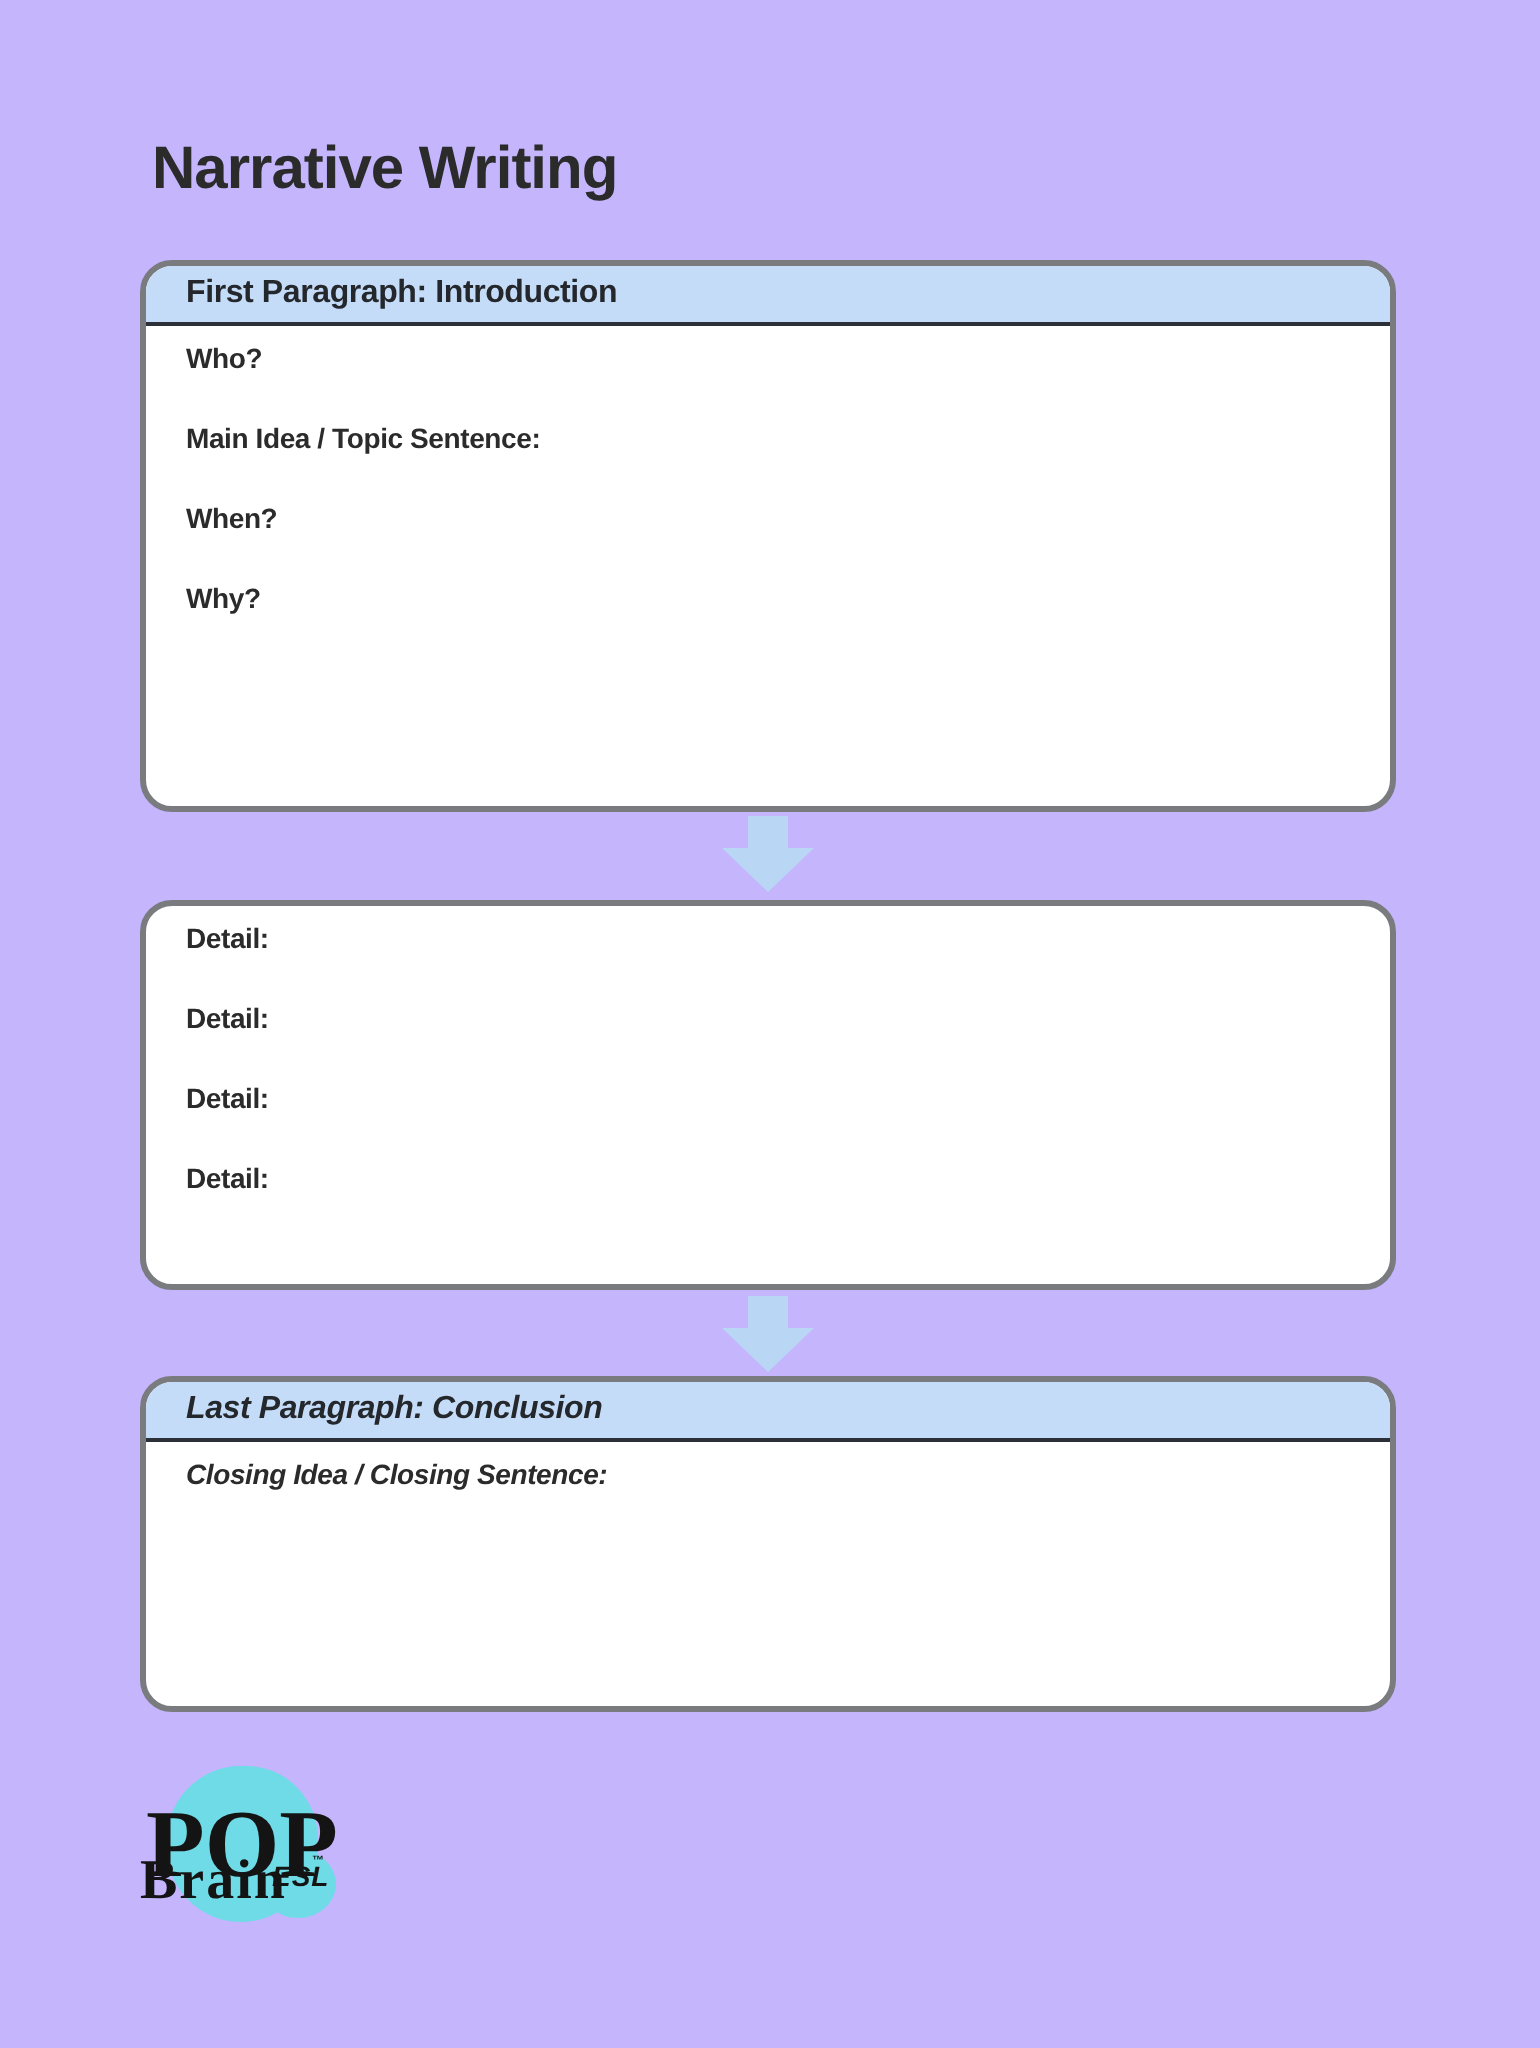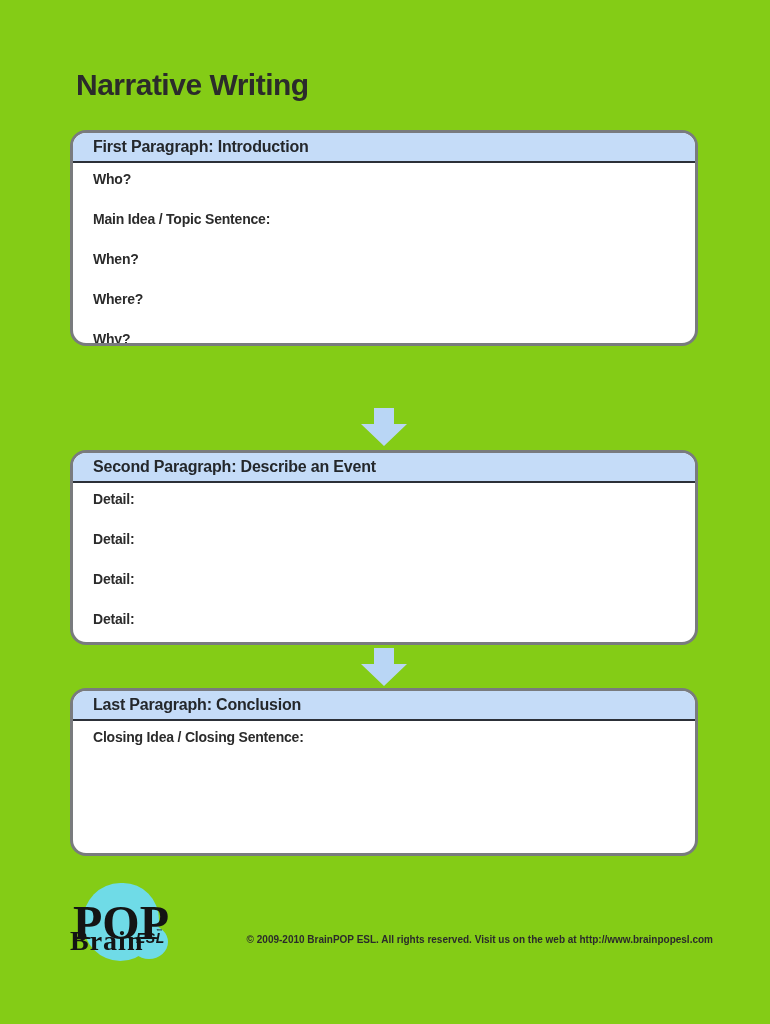--- a/index.html
+++ b/index.html
@@ -2,21 +2,21 @@
 <html><head>
 <meta charset="utf-8">
 <style>
   * { margin: 0; padding: 0; box-sizing: border-box; }
   html, body { background: #e8e8e8; }
   .page {
     position: relative;
     width: 770px;
     height: 1024px;
     margin: 0 auto;
-    background: #84cc16;
+    background: #c4b5fd;
     overflow: hidden;
     font-family: "Liberation Sans", sans-serif;
     color: #2b2b2b;
   }
   .title {
     position: absolute;
     left: 76px;
     top: 68px;
     font-size: 30px;
     font-weight: 800;
@@ -25,23 +25,23 @@
   }
   .wbox {
     position: absolute;
     left: 70px;
     width: 628px;
     background: #ffffff;
     border: 3px solid #797b7e;
     border-radius: 16px;
     overflow: hidden;
   }
-  .wbox-1 { top: 130px; height: 216px; }
+  .wbox-1 { top: 130px; height: 276px; }
   .wbox-2 { top: 450px; height: 195px; }
-  .wbox-3 { top: 688px; height: 168px; }
+  .wbox-3 { top: 688px; height: 168px; font-style: italic; }
   .wbox-header {
     height: 30px;
     background: #c5dcf8;
     border-bottom: 2px solid #2c3038;
     line-height: 28px;
     padding-left: 20px;
     font-size: 16px;
     font-weight: 700;
     letter-spacing: -0.2px;
     color: #24272b;
@@ -139,31 +139,29 @@
 <div class="page">
 
   <div class="title">Narrative Writing</div>
 
   <div class="wbox wbox-1">
     <div class="wbox-header">First Paragraph: Introduction</div>
     <div class="wbox-body">
       <div class="wlabel">Who?</div>
       <div class="wlabel">Main Idea / Topic Sentence:</div>
       <div class="wlabel">When?</div>
-      <div class="wlabel">Where?</div>
       <div class="wlabel">Why?</div>
     </div>
   </div>
 
   <svg class="arrow arrow-1" viewBox="0 0 46 38" aria-hidden="true">
     <polygon points="13,0 33,0 33,16 46,16 23,38 0,16 13,16" fill="#b9d6f5"></polygon>
   </svg>
 
   <div class="wbox wbox-2">
-    <div class="wbox-header">Second Paragraph: Describe an Event</div>
     <div class="wbox-body">
       <div class="wlabel">Detail:</div>
       <div class="wlabel">Detail:</div>
       <div class="wlabel">Detail:</div>
       <div class="wlabel">Detail:</div>
     </div>
   </div>
 
   <svg class="arrow arrow-2" viewBox="0 0 46 38" aria-hidden="true">
     <polygon points="13,0 33,0 33,16 46,16 23,38 0,16 13,16" fill="#b9d6f5"></polygon>
@@ -178,15 +176,14 @@
 
   <div class="logo">
     <div class="logo-blob"></div>
     <div class="logo-blob-bump"></div>
     <div class="logo-brain">Brain</div>
     <div class="logo-pop">POP</div>
     <div class="logo-esl">ESL</div>
     <div class="logo-tm">™</div>
   </div>
 
-  <div class="copyright">© 2009-2010 BrainPOP ESL. All rights reserved. Visit us on the web at http://www.brainpopesl.com</div>
 
 </div>
 
 </body></html>

